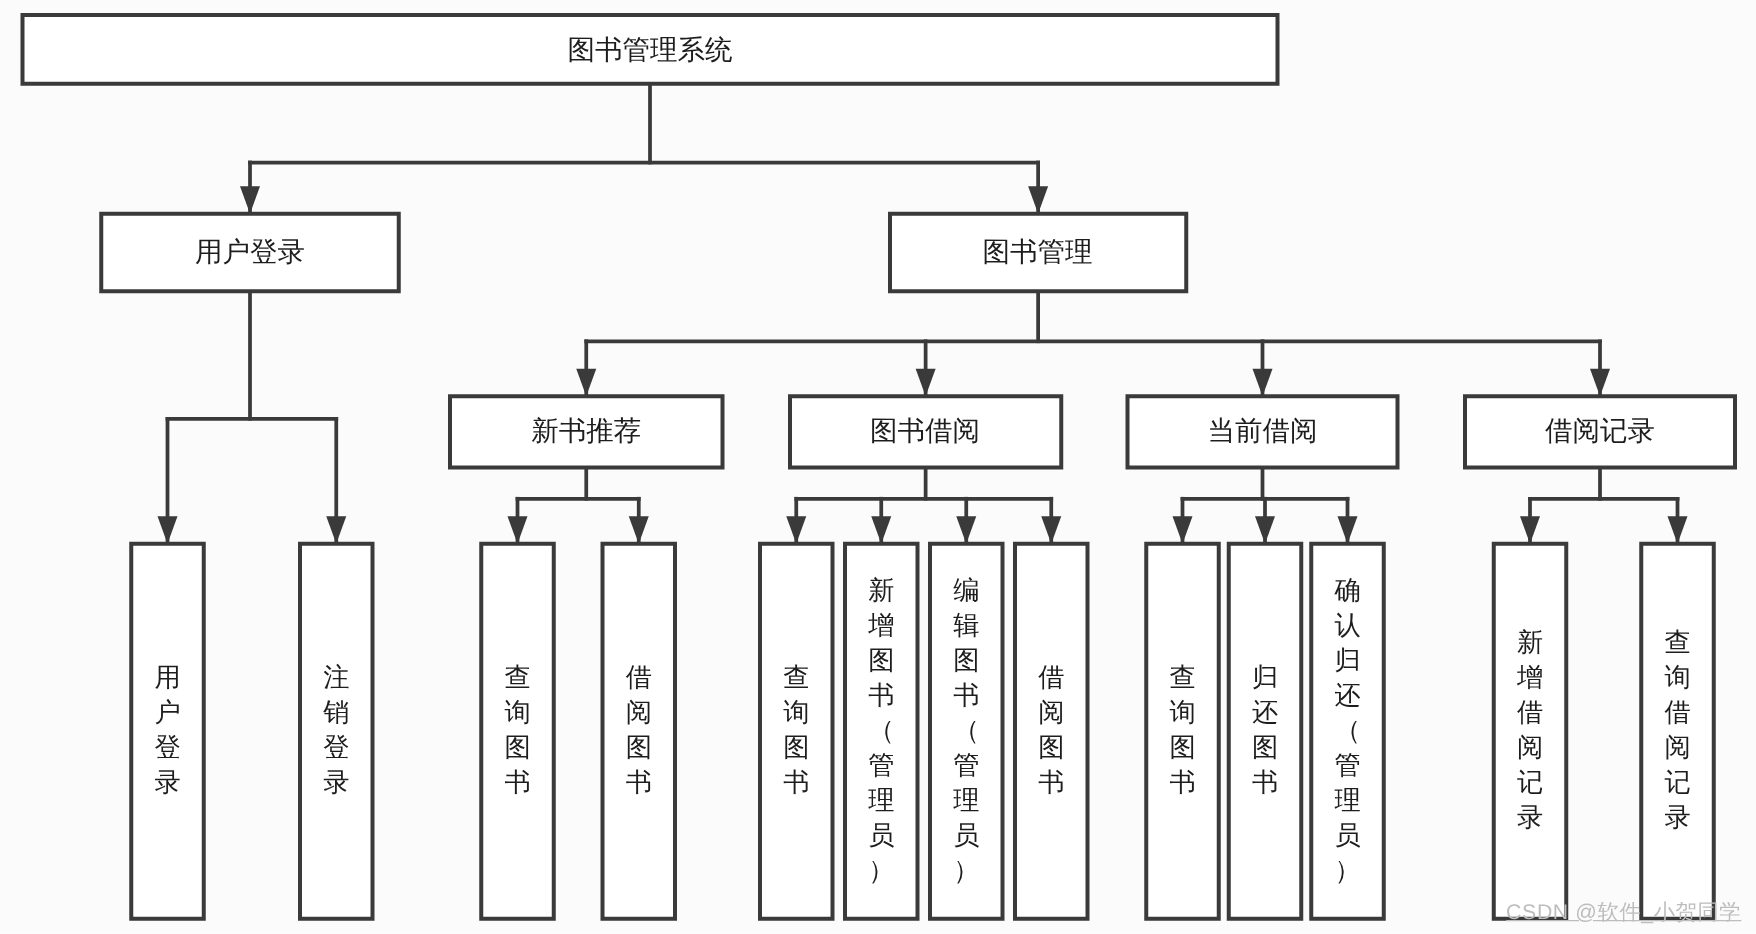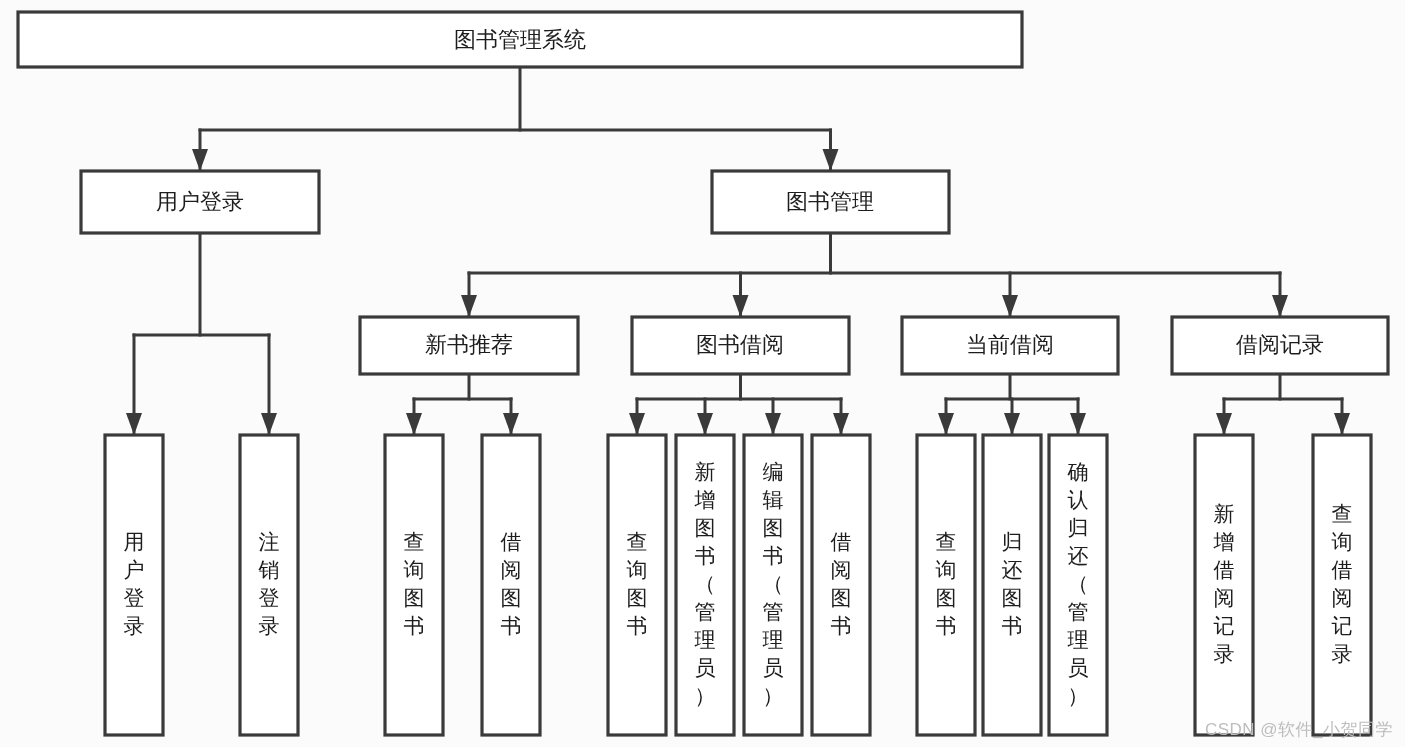--- a/index.html
+++ b/index.html
@@ -26,20 +26,21 @@
   }
   .watermark{
     position:absolute;
     right:12px;bottom:6px;
     color:#bdbdbd;
     font-size:17px;
     font-family:"Liberation Sans","DejaVu Sans",sans-serif;
     letter-spacing:0.5px;
     white-space:nowrap;
     pointer-events:none;
+    text-decoration:underline;
   }
 </style>
 </head>
 <body>
 
 <div id="stage">
 
   <svg class="diagram" viewBox="0 0 1405 747" xmlns="http://www.w3.org/2000/svg">
 
     <g id="edge-layer">

